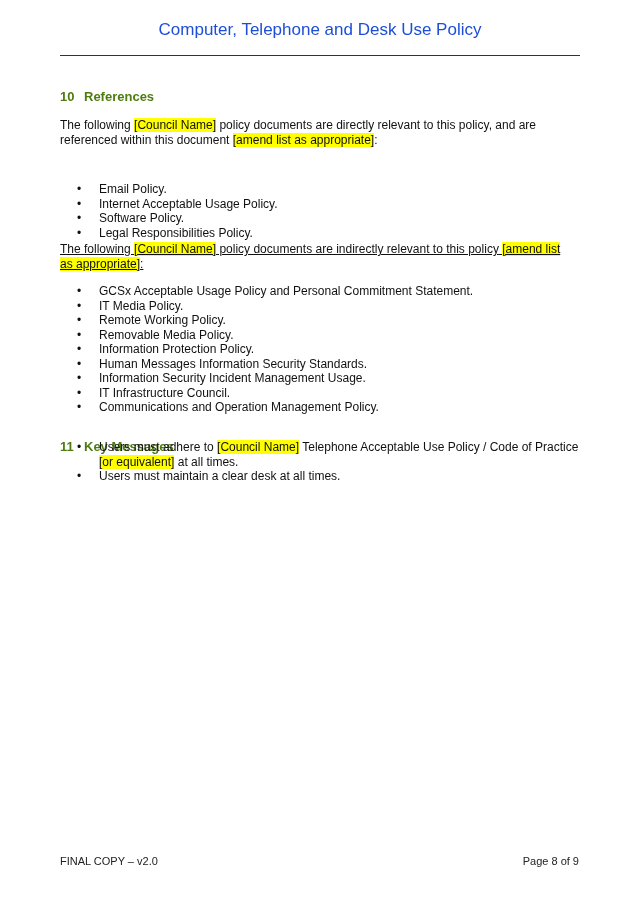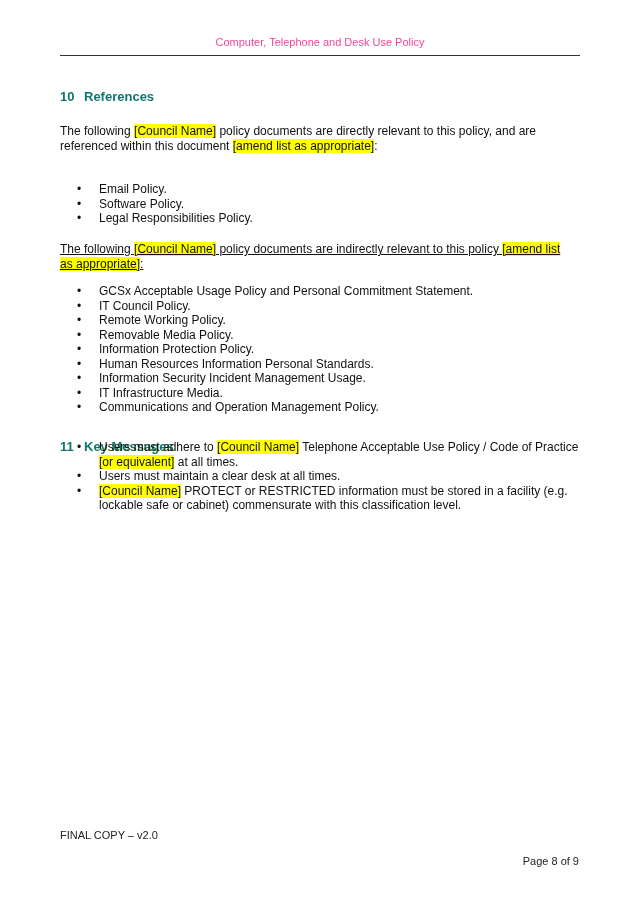--- a/index.html
+++ b/index.html
@@ -1,68 +1,68 @@
 <!DOCTYPE html>
 <html><head>
 <meta charset="utf-8">
 <style>
   html, body { margin:0; padding:0; background:#ffffff; }
   body { width:636px; height:900px; position:relative; overflow:hidden;
          font-family:"Liberation Sans", sans-serif; color:#111; }
-  .page-header { position:absolute; left:60px; top:36px; width:520px; text-align:center;
-         font-size:11px; color:#ec4899; }
+  .page-header { position:absolute; left:60px; top:20px; width:520px; text-align:center;
+         font-size:17px; color:#1d4ed8; }
   .header-rule { position:absolute; left:60px; top:55px; width:520px; height:0;
          border-top:1.5px solid #333; }
-  .heading { position:absolute; left:60px; font-size:13px; font-weight:bold; color:#0f766e; }
+  .heading { position:absolute; left:60px; font-size:13px; font-weight:bold; color:#4d7c0f; }
   .heading .num { display:inline-block; width:24px; }
   .para { position:absolute; left:60px; width:515px; font-size:12px; line-height:14.5px; color:#111; }
   .hl { background:#ffff00; }
   ul.bullets { position:absolute; left:60px; margin:0; padding:0; list-style:none; width:520px;
          font-size:12px; line-height:14.5px; }
   ul.bullets li { position:relative; padding-left:39px; }
   ul.bullets li::before { content:"\2022"; position:absolute; left:17px; top:0; font-size:12px; }
-  .footer-left { position:absolute; left:60px; top:829px; font-size:11px; color:#222; }
+  .footer-left { position:absolute; left:60px; top:855px; font-size:11px; color:#222; }
   .footer-right { position:absolute; right:57px; top:855px; font-size:11px; color:#222; }
 </style>
 </head>
 <body>
 
 <div class="page-header">Computer, Telephone and Desk Use Policy</div>
 <div class="header-rule"></div>
 
 <div class="heading" style="top:89px;">
   <span class="num">10</span><span>References</span>
 </div>
 
-<div class="para" style="top:118px;margin-top:6px;"><span>The following </span><span class="hl">[Council Name]</span><span> policy documents are directly relevant to this policy, and are referenced within this document </span><span class="hl">[amend list as appropriate]</span><span>:</span></div>
+<div class="para" style="top:118px;"><span>The following </span><span class="hl">[Council Name]</span><span> policy documents are directly relevant to this policy, and are referenced within this document </span><span class="hl">[amend list as appropriate]</span><span>:</span></div>
 
 <ul class="bullets" style="top:158px;margin-top:24px;">
   <li>Email Policy.</li>
+  <li>Internet Acceptable Usage Policy.</li>
   <li>Software Policy.</li>
   <li>Legal Responsibilities  Policy.</li>
 </ul>
 
 <div class="para" style="top:242px;text-decoration:underline;"><span>The following </span><span class="hl">[Council Name]</span><span> policy documents are indirectly relevant to this policy </span><span class="hl">[amend list as appropriate]</span><span>:</span></div>
 
 <ul class="bullets" style="top:284px;">
   <li>GCSx Acceptable Usage Policy and Personal Commitment Statement.</li>
-  <li>IT Council Policy.</li>
+  <li>IT Media Policy.</li>
   <li>Remote Working Policy.</li>
   <li>Removable Media Policy.</li>
   <li>Information Protection Policy.</li>
-  <li>Human Resources Information Personal Standards.</li>
+  <li>Human Messages Information Security Standards.</li>
   <li>Information Security Incident Management Usage.</li>
-  <li>IT Infrastructure Media.</li>
+  <li>IT Infrastructure Council.</li>
   <li>Communications and Operation Management Policy.</li>
 </ul>
 
 <div class="heading" style="top:439px;">
   <span class="num">11</span><span>Key Messages</span>
 </div>
 
 <ul class="bullets" style="top:440px;">
   <li><span>Users must adhere to </span><span class="hl">[Council Name]</span><span> Telephone Acceptable Use Policy / Code of Practice </span><span class="hl">[or equivalent]</span><span> at all times.</span></li>
   <li>Users must maintain a clear desk at all times.</li>
-  <li><span class="hl">[Council Name]</span><span> PROTECT or RESTRICTED information must be stored in a facility (e.g. lockable safe or cabinet) commensurate with this classification level.</span></li>
 </ul>
 
 <div class="footer-left">FINAL COPY – v2.0</div>
 <div class="footer-right">Page 8 of 9</div>
 
 </body></html>

